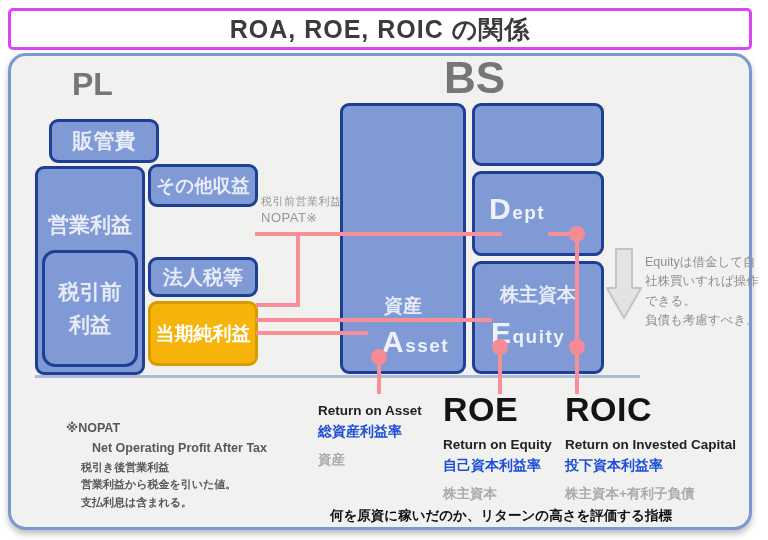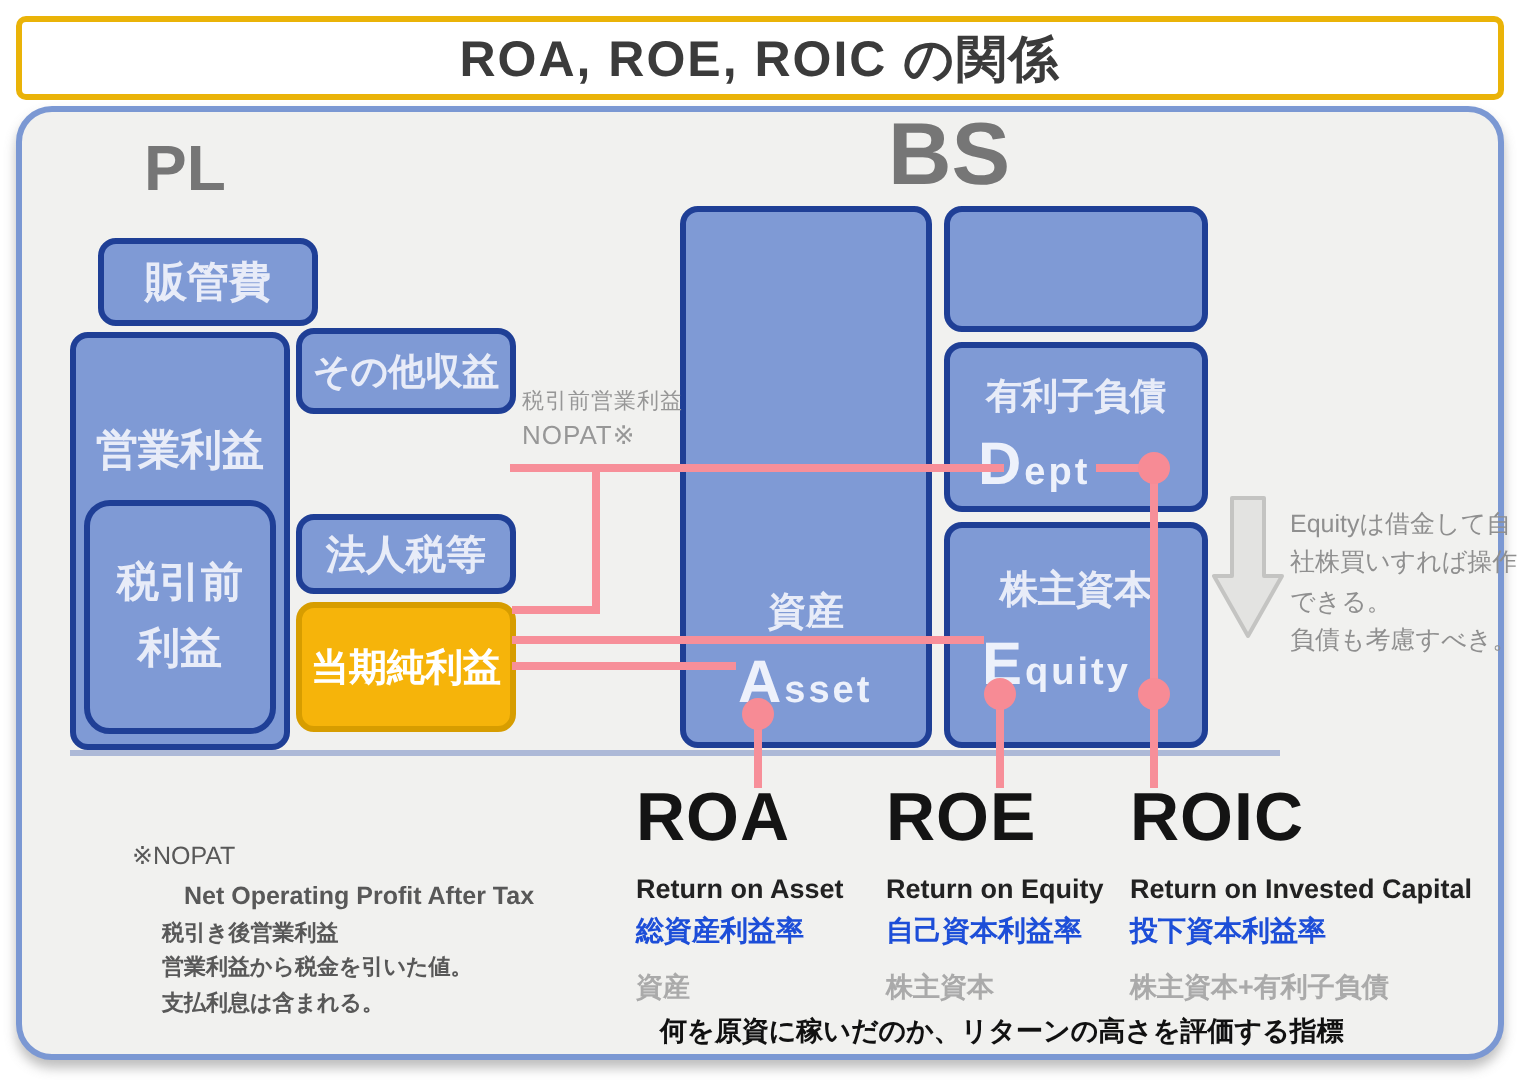--- a/index.html
+++ b/index.html
@@ -1,21 +1,21 @@
 <!DOCTYPE html>
 <html><head>
 <meta charset="utf-8">
 <style>
   html,body{margin:0;padding:0;background:#ffffff;}
   .stage{position:relative;width:768px;height:540px;background:#ffffff;
          font-family:"Liberation Sans","DejaVu Sans",sans-serif;overflow:hidden;}
 
   
   .title-box{position:absolute;left:8px;top:8px;width:744px;height:42px;background:#ffffff;
-    border:3px solid #eab308;border-radius:5px;box-sizing:border-box;
+    border:3px solid #d946ef;border-radius:5px;box-sizing:border-box;
     display:flex;align-items:center;justify-content:center;
     font-size:25px;font-weight:bold;color:#3b3b3b;letter-spacing:1px;}
 
   
   .panel{position:absolute;left:8px;top:53px;width:744px;height:477px;background:#f1f1ef;
     border:3px solid #7b98d3;border-radius:18px;box-sizing:border-box;
     box-shadow:0 4px 6px rgba(110,110,110,.45);}
 
   .section-label{position:absolute;font-weight:bold;color:#767676;}
   .pl-label{left:72px;top:66px;font-size:32px;}
@@ -43,21 +43,21 @@
            padding-bottom:14px;font-size:19px;}
   .b-bstop{left:472px;top:103px;width:132px;height:63px;}
   .b-debt{left:472px;top:171px;width:132px;height:85px;justify-content:flex-start;
           padding-top:12px;font-size:18px;}
   .b-equity{left:472px;top:261px;width:132px;height:113px;justify-content:flex-start;
             padding-top:18px;font-size:19px;}
 
   .latin{font-weight:bold;color:#edf1fb;letter-spacing:1.5px;line-height:1;margin-top:6px;}
   .latin .big{font-size:30px;}
   .latin .rest{font-size:19px;}
-  .b-asset .latin{align-self:flex-start;margin-left:26px;}
+  .b-asset .latin{align-self:flex-start;margin-left:39px;}
   .b-debt .latin{align-self:flex-start;margin-left:14px;margin-top:8px;}
   .b-equity .latin{align-self:flex-start;margin-left:16px;margin-top:10px;}
   .b-asset .jp{margin-bottom:2px;}
 
   
   .pline{position:absolute;background:#f78f99;z-index:5;}
   .pdot{position:absolute;width:16px;height:16px;border-radius:50%;background:#f78b95;z-index:6;}
 
   .l-shiharai-dept{left:255px;top:232px;width:247px;height:4px;}
   .l-dept-dot{left:548px;top:232px;width:30px;height:4px;}
@@ -92,21 +92,21 @@
   .m-roa{left:318px;}
   .m-roe{left:443px;}
   .m-roic{left:565px;}
   .metric .abbr{font-size:34px;font-weight:bold;color:#141414;letter-spacing:.5px;line-height:1;}
   .metric .en{margin-top:11px;font-size:13.5px;font-weight:bold;color:#222222;white-space:nowrap;}
   .metric .jp{margin-top:5px;font-size:14px;font-weight:bold;color:#1d4ed8;white-space:nowrap;}
   .metric .den{margin-top:10px;font-size:13.5px;font-weight:bold;color:#aaaaaa;white-space:nowrap;}
 
   
   .nopat-note{position:absolute;left:66px;top:420px;color:#585858;z-index:2;}
-  .nopat-note .head{font-size:12.5px;font-weight:normal;}
+  .nopat-note .head{font-size:12.5px;font-weight:bold;}
   .nopat-note .body{margin-left:15px;margin-top:4px;line-height:1.58;}
   .nopat-note .en{font-size:12.5px;font-weight:bold;padding-left:11px;}
   .nopat-note .jline{font-size:11px;font-weight:bold;}
 
   
   .footer-note{position:absolute;left:330px;top:507px;font-size:13.5px;font-weight:bold;
     color:#111111;white-space:nowrap;z-index:2;}
 </style>
 </head>
 <body>
@@ -141,21 +141,20 @@
   <div class="box orange orange-border b-touki">
     <span class="jp">当期純利益</span>
   </div>
 
   <div class="box b-asset">
     <span class="jp">資産</span>
     <span class="latin"><span class="big">A</span><span class="rest">sset</span></span>
   </div>
   <div class="box b-bstop"></div>
   <div class="box b-debt">
-    <span class="jp">有利子負債</span>
     <span class="latin"><span class="big">D</span><span class="rest">ept</span></span>
   </div>
   <div class="box b-equity">
     <span class="jp">株主資本</span>
     <span class="latin"><span class="big">E</span><span class="rest">quity</span></span>
   </div>
 
   <div class="pline l-shiharai-dept"></div>
   <div class="pline l-dept-dot"></div>
   <div class="pline v-nopat"></div>
@@ -180,21 +179,20 @@
   </svg>
 
   <div class="equity-note">
     <div>Equityは借金して自</div>
     <div>社株買いすれば操作</div>
     <div>できる。</div>
     <div>負債も考慮すべき。</div>
   </div>
 
   <div class="metric m-roa">
-    <div class="abbr">ROA</div>
     <div class="en">Return on Asset</div>
     <div class="jp">総資産利益率</div>
     <div class="den">資産</div>
   </div>
   <div class="metric m-roe">
     <div class="abbr">ROE</div>
     <div class="en">Return on Equity</div>
     <div class="jp">自己資本利益率</div>
     <div class="den">株主資本</div>
   </div>

